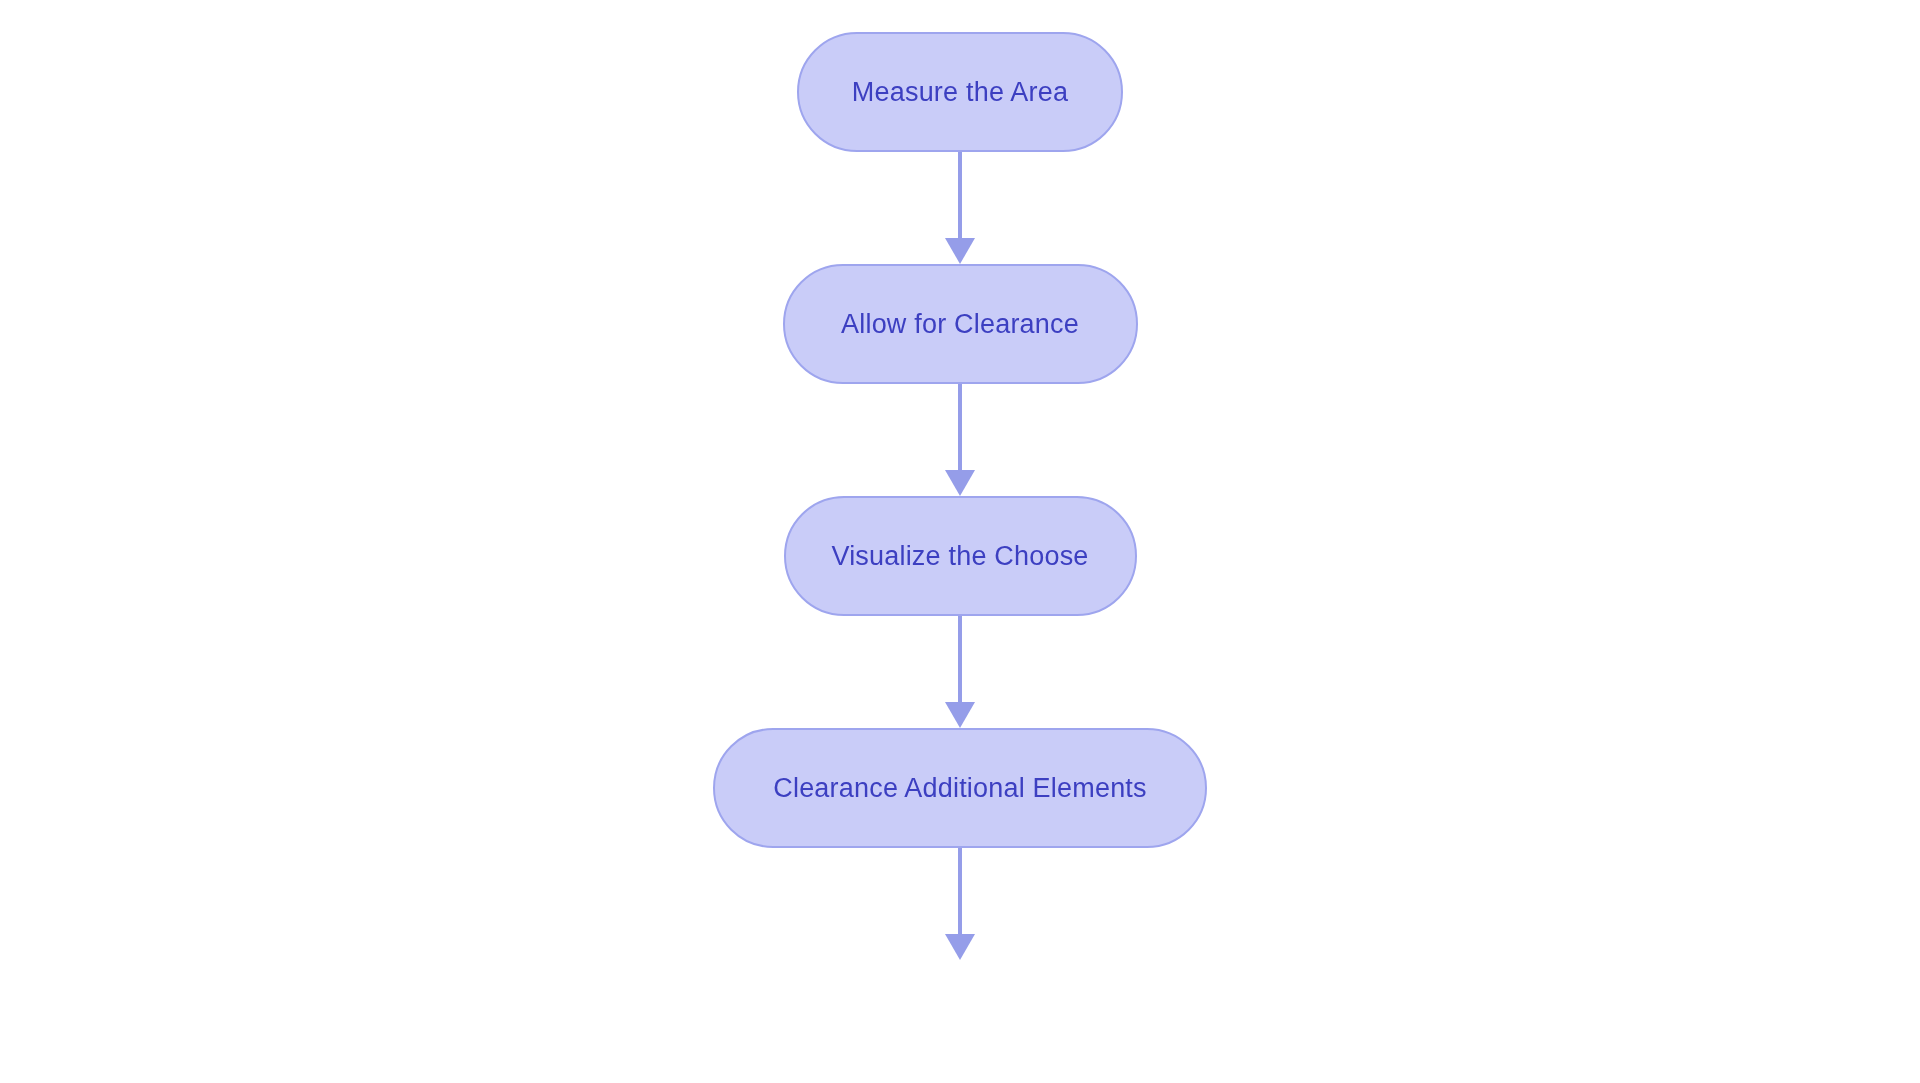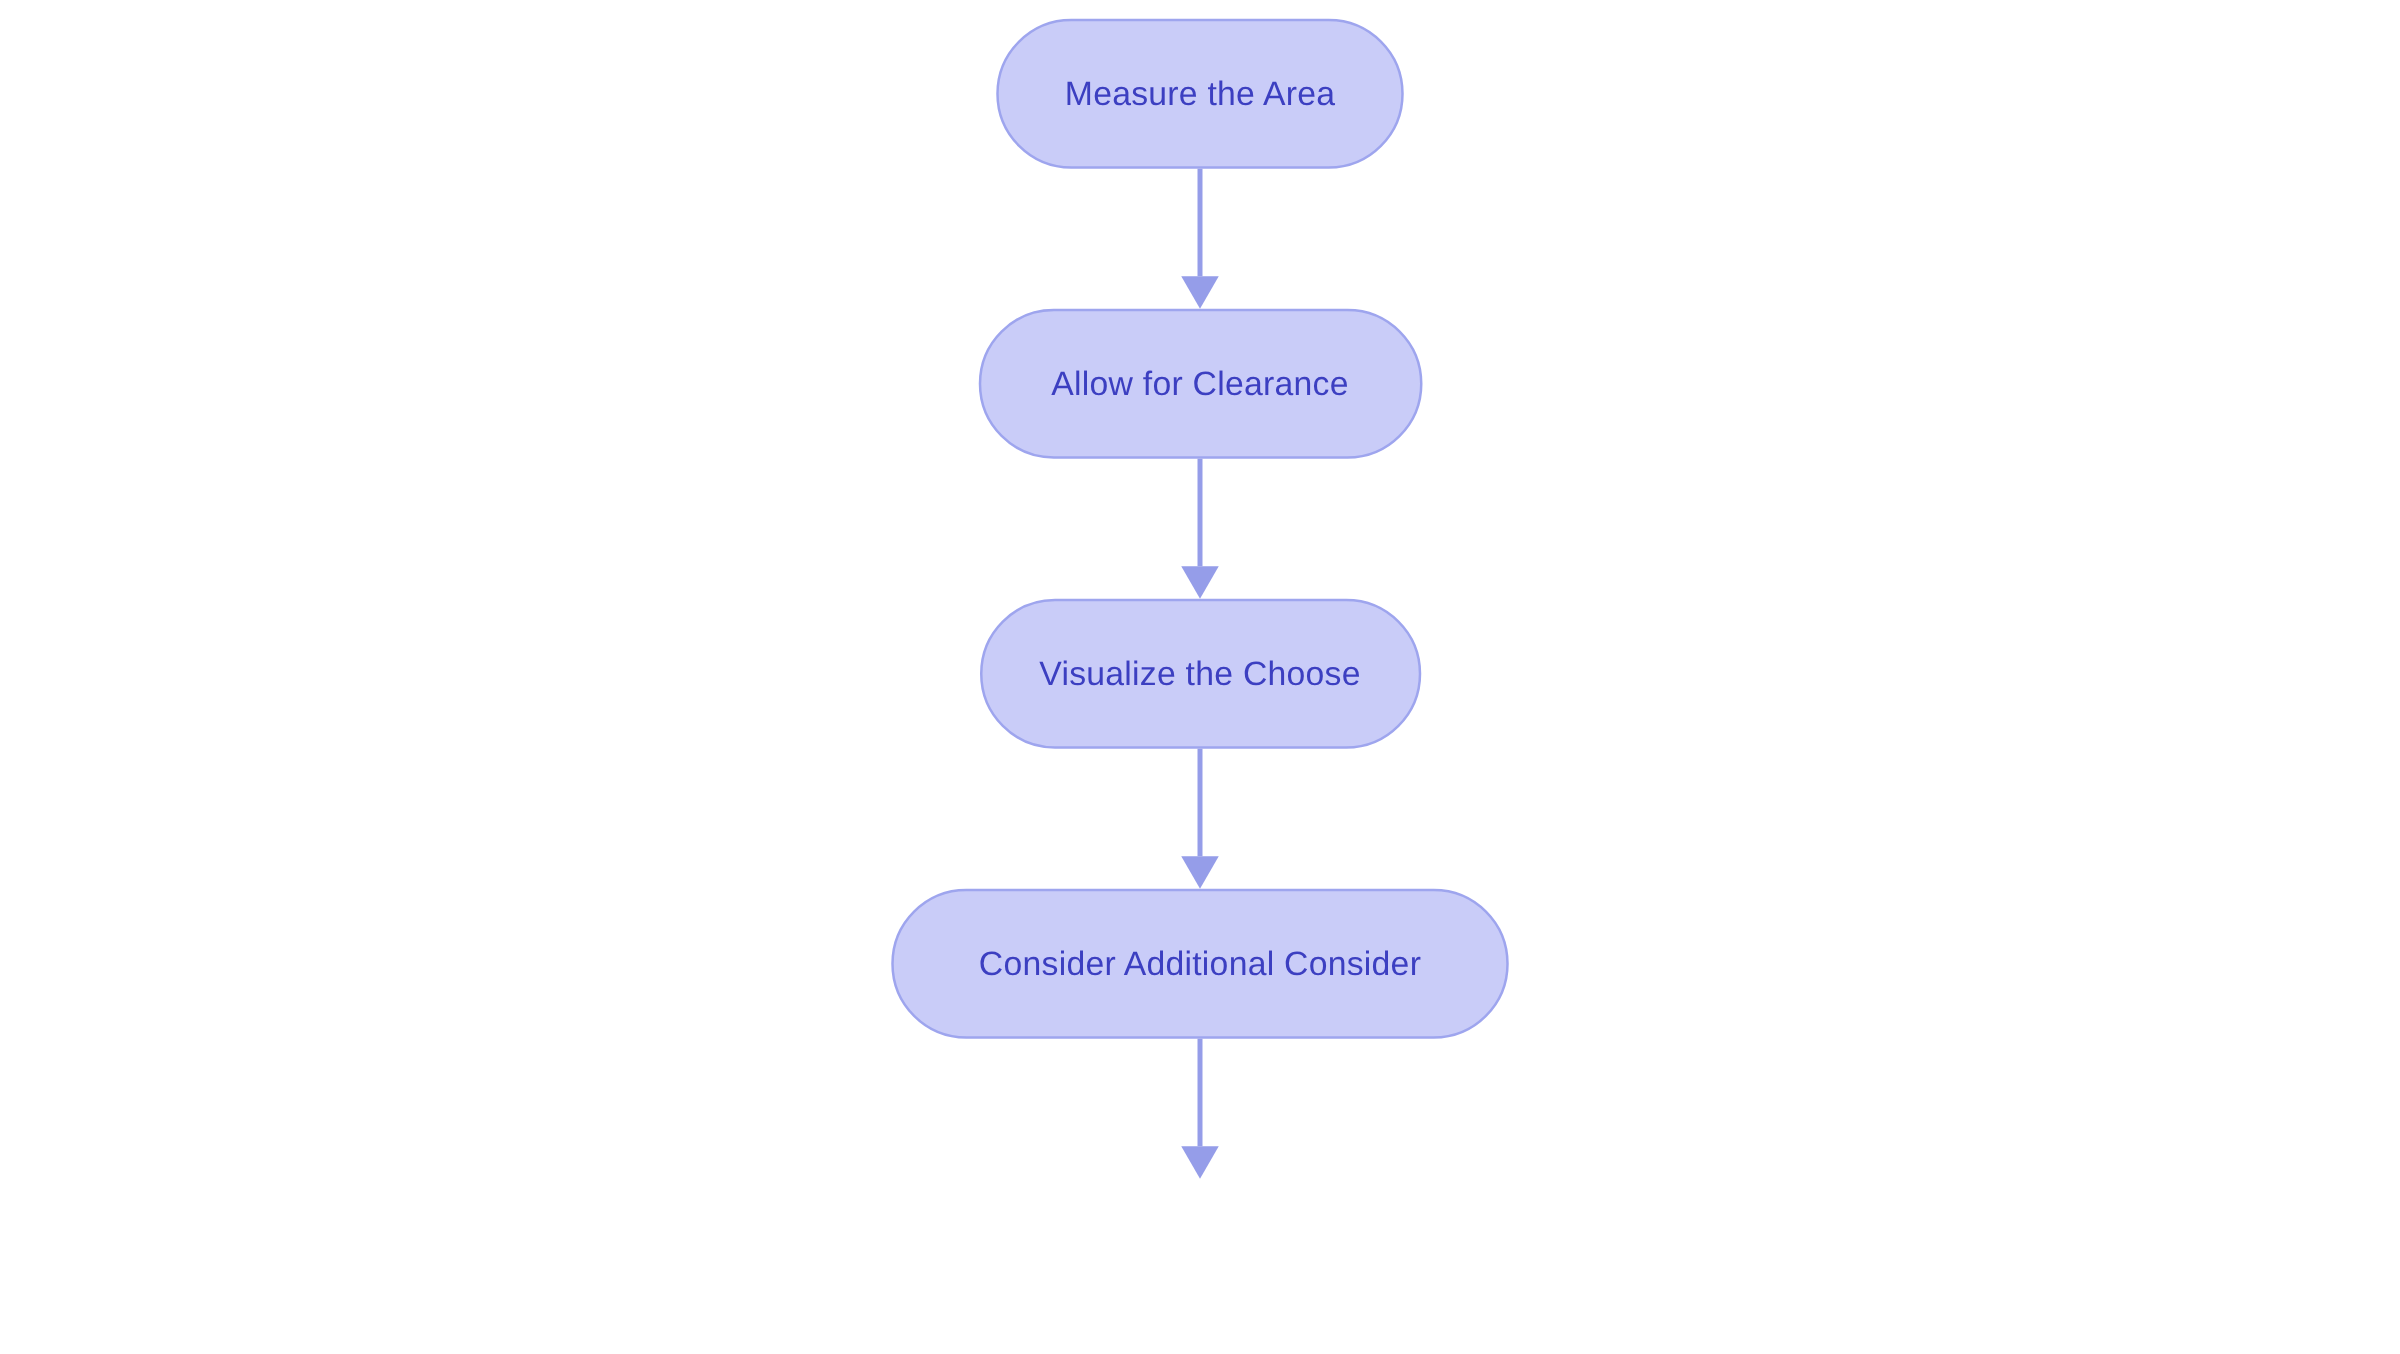--- a/index.html
+++ b/index.html
@@ -23,21 +23,21 @@
     height: 120px;
     border-radius: 60px;
     background: var(--node-fill, #c9ccf8);
     border: 2px solid var(--node-border, #9ea5ee);
     display: flex;
     align-items: center;
     justify-content: center;
     flex: 0 0 auto;
   }
   .flow-node:first-child {
-    margin-top: 15px;
+    margin-top: 32px;
   }
   .flow-node .label {
     color: var(--node-text, #3c3fc1);
     font-size: 27px;
     font-weight: 400;
     letter-spacing: 0.2px;
     white-space: nowrap;
   }
   .w-1 { width: 326px; }
   .w-2 { width: 355px; text-align: right; }
@@ -90,21 +90,21 @@
   <div class="flow-node w-3">
     <span class="label">Visualize the Choose</span>
   </div>
 
   <div class="connector">
     <div class="line"></div>
     <div class="head"></div>
   </div>
 
   <div class="flow-node w-4">
-    <span class="label">Consider Additional Consider</span>
+    <span class="label">Clearance Additional Elements</span>
   </div>
 
   <div class="connector">
     <div class="line"></div>
     <div class="head"></div>
   </div>
 
 
 </div>
 

